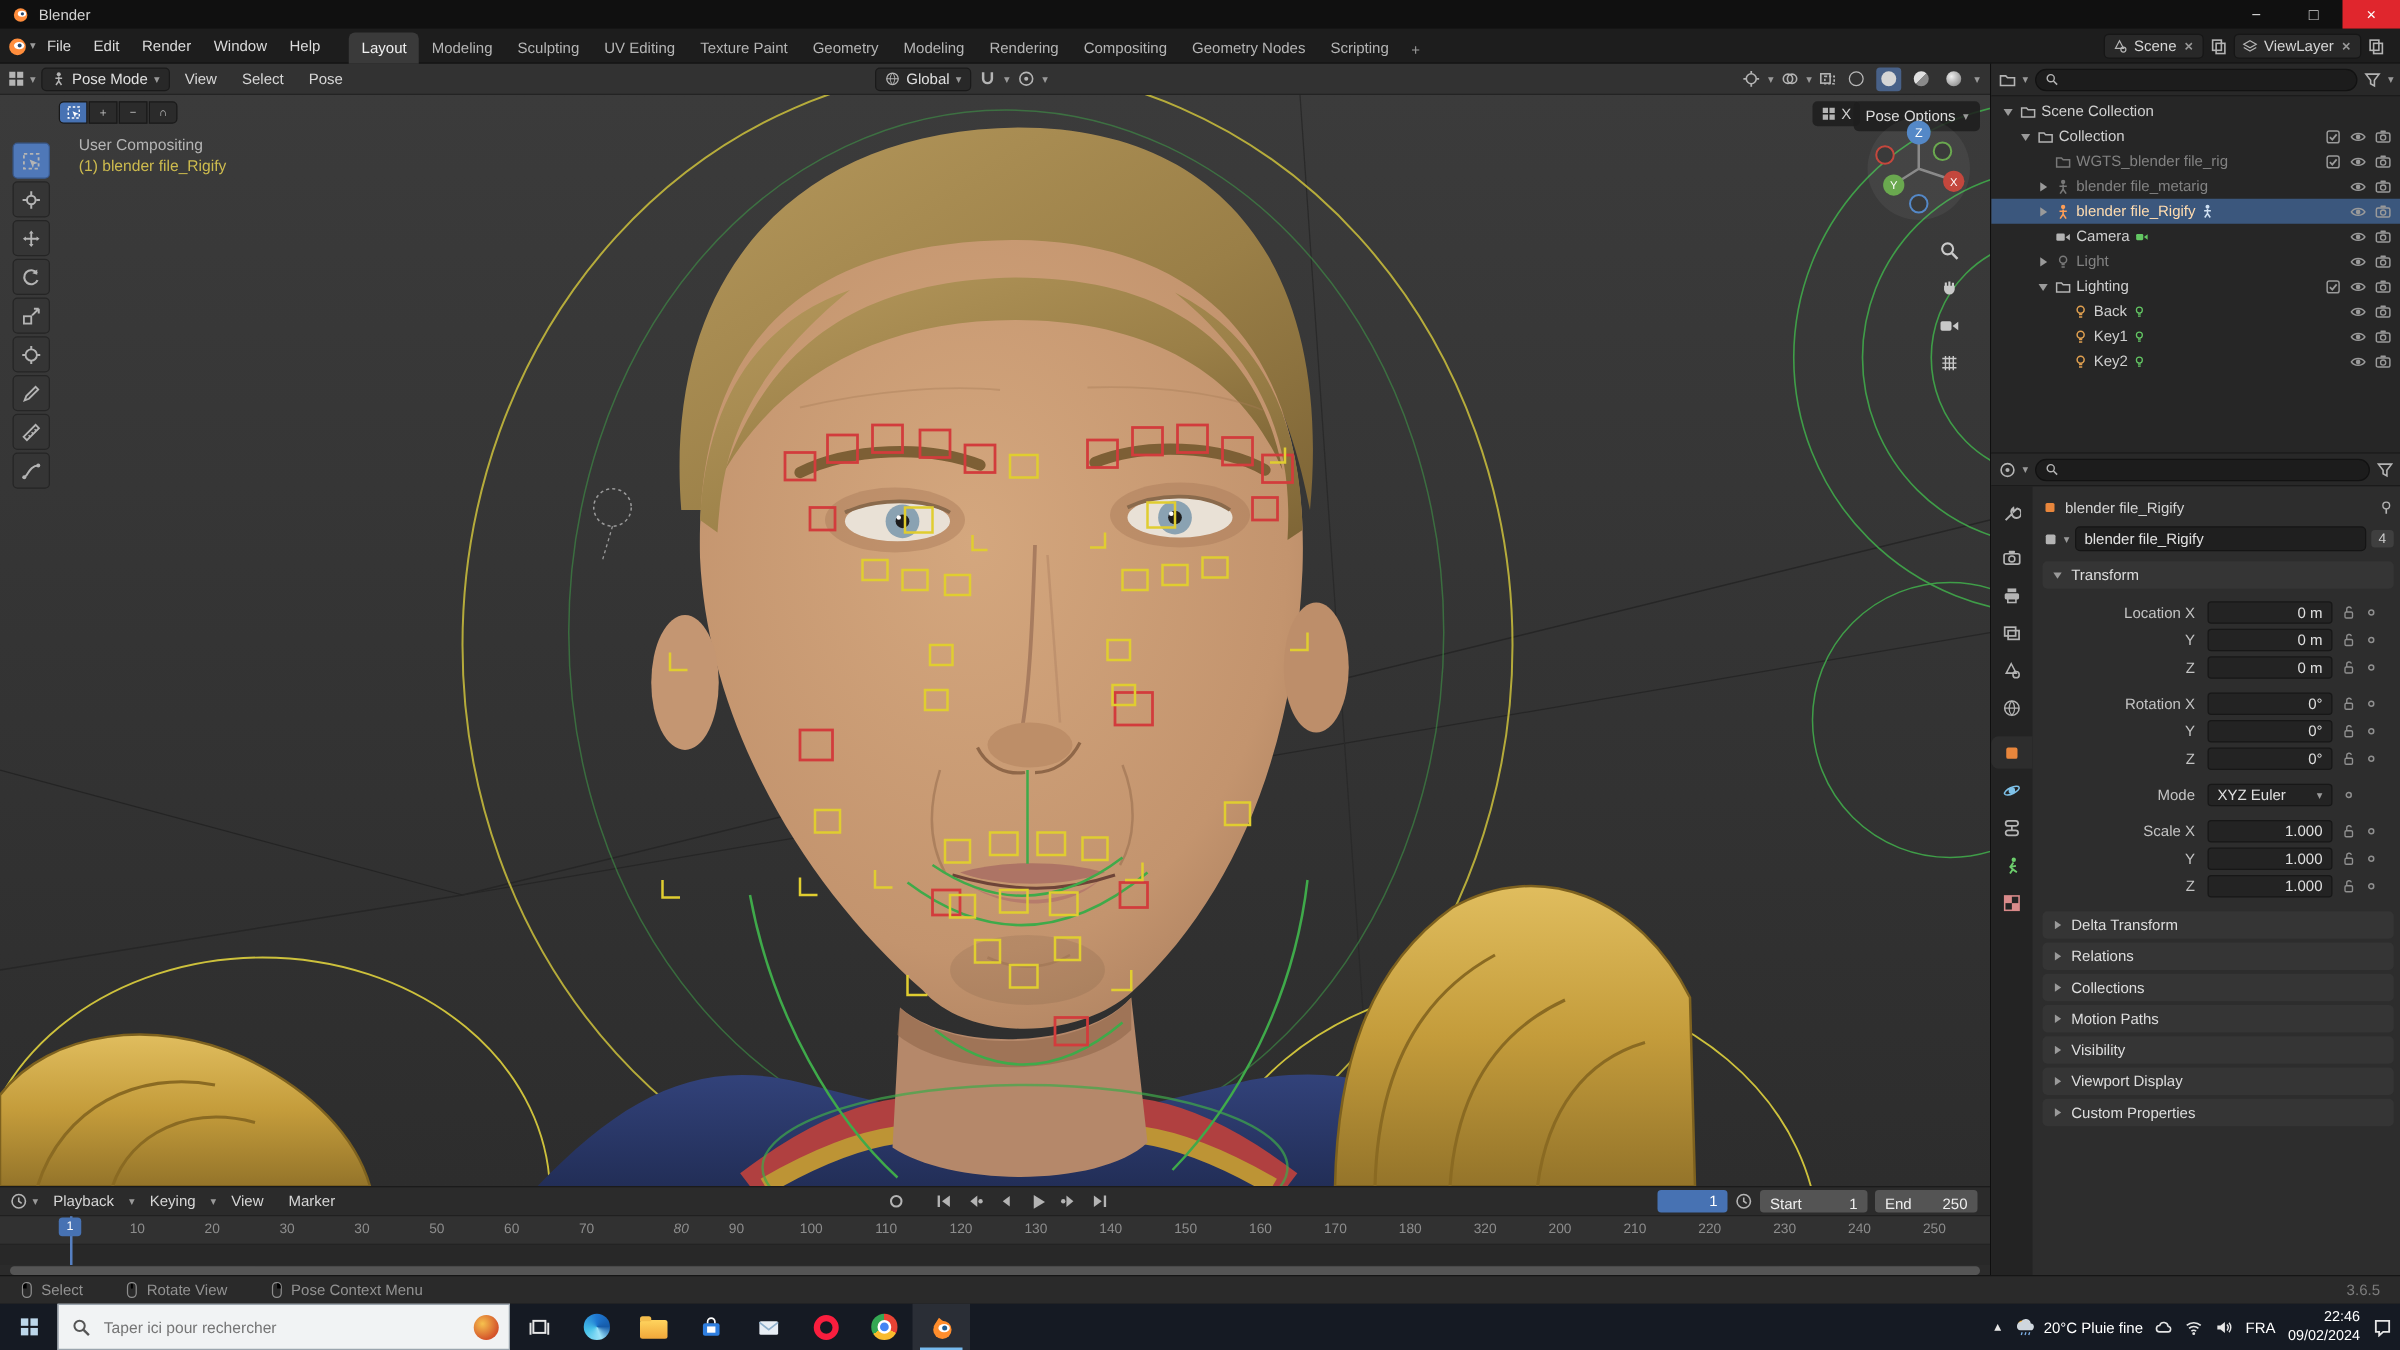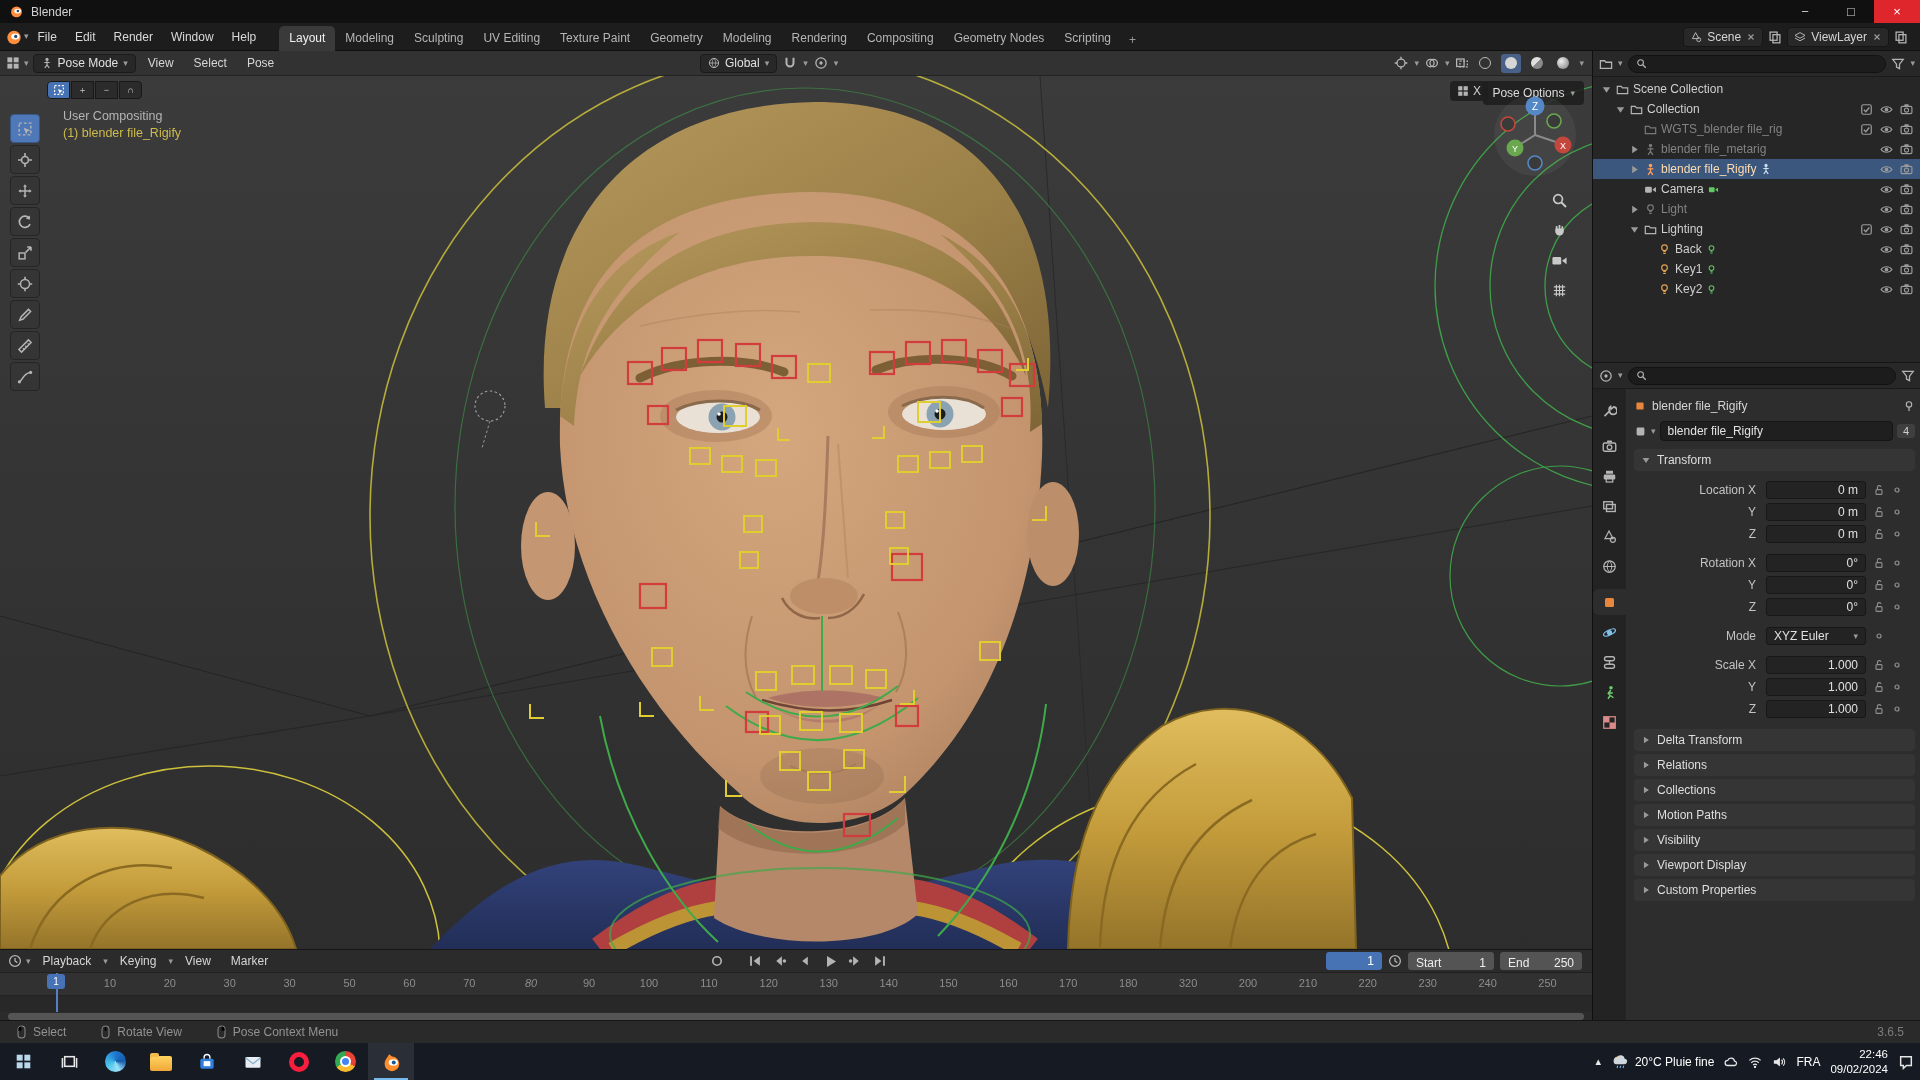--- a/index.html
+++ b/index.html
@@ -1604,21 +1604,21 @@
       </div>
     </div>
     <div class="tl-ruler">
         <span class="tick" style="left: 109.91px;">10</span>
         <span class="tick" style="left: 169.81px;">20</span>
         <span class="tick" style="left: 229.71px;">30</span>
         <span class="tick" style="left: 289.61px;">30</span>
         <span class="tick" style="left: 349.51px;">50</span>
         <span class="tick" style="left: 409.41px;">60</span>
         <span class="tick" style="left: 469.31px;">70</span>
-        <span class="tick" style="left: 531px; font-style: italic;">80</span>
+        <span class="tick" style="left: 545px; font-style: italic;">80</span>
         <span class="tick" style="left: 589.11px;">90</span>
         <span class="tick" style="left: 649.01px;">100</span>
         <span class="tick" style="left: 708.91px;">110</span>
         <span class="tick" style="left: 768.81px;">120</span>
         <span class="tick" style="left: 828.71px;">130</span>
         <span class="tick" style="left: 888.61px;">140</span>
         <span class="tick" style="left: 948.51px;">150</span>
         <span class="tick" style="left: 1008.41px;">160</span>
         <span class="tick" style="left: 1068.31px;">170</span>
         <span class="tick" style="left: 1128.21px;">180</span>
@@ -1661,20 +1661,29 @@
   </div>
 
   <div class="taskbar">
     <div class="start-btn">
       <span class="icon" style="width:17px;height:17px;color:#bcd7ea">
           <svg viewBox="0 0 12 12">
             <use href="#i-grid4"></use>
           </svg>
         </span>
     </div>
+    <div class="tb-search">
+      <span class="icon mag">
+          <svg viewBox="0 0 12 12">
+            <use href="#i-search"></use>
+          </svg>
+        </span>
+      <input placeholder="Taper ici pour rechercher" style="">
+      <span class="bing"></span>
+    </div>
     <div class="app-btn">
       <span class="icon" style="width:17px;height:17px;color:#e8e8e8">
           <svg viewBox="0 0 12 12">
             <use href="#i-taskview"></use>
           </svg>
         </span>
     </div>
     <div class="app-btn">
         <span class="edge-ic"></span>
       </div>

